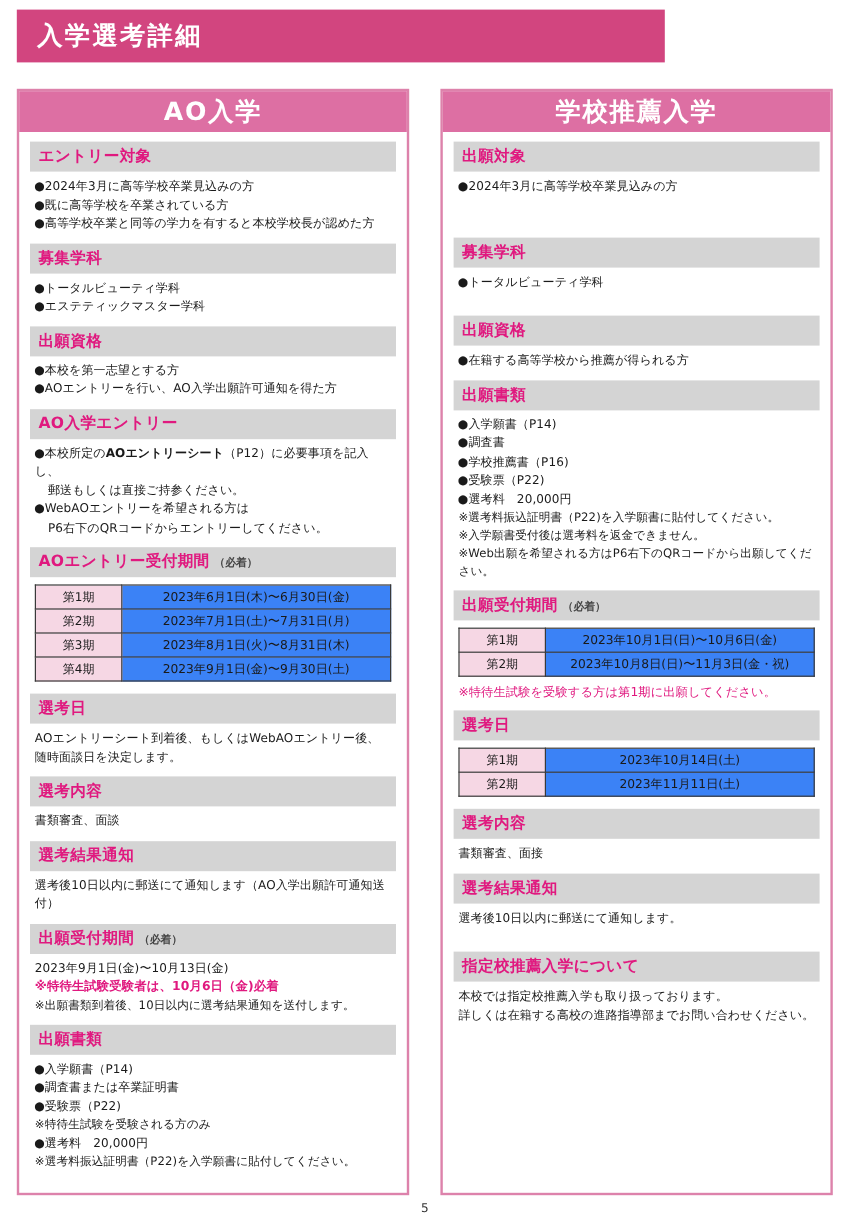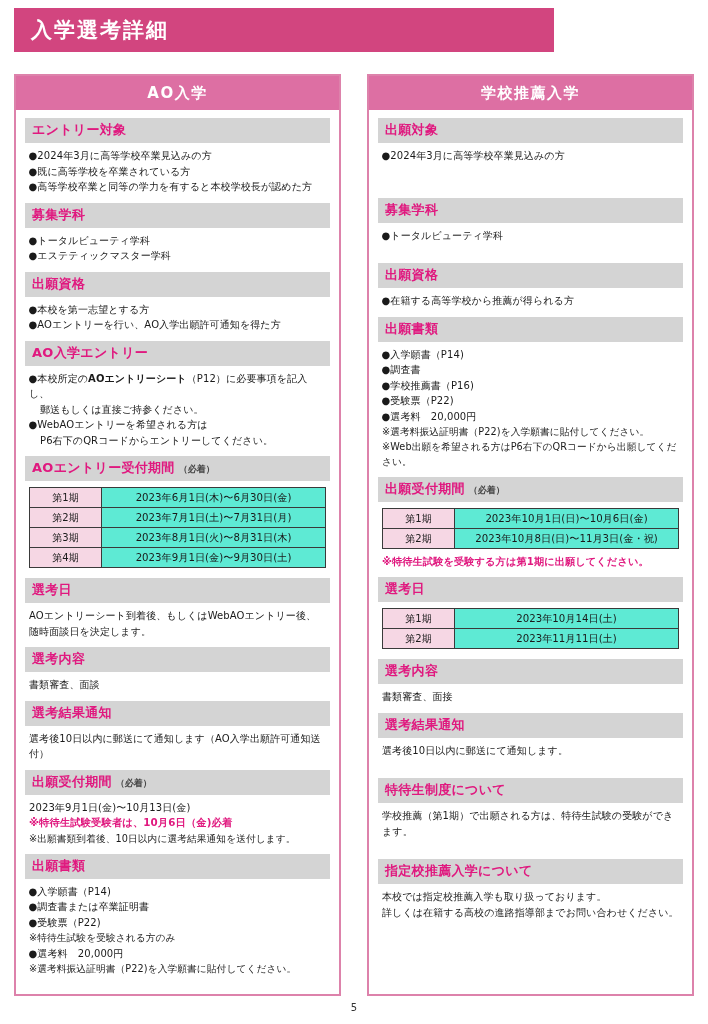--- a/index.html
+++ b/index.html
@@ -55,21 +55,21 @@
   .card-header {
     background: #dd6fa3;
     height: 34px;
     display: flex;
     align-items: center;
     justify-content: center;
     flex: none;
   }
   .card-header-title {
     color: #ffffff;
-    font-size: 15px;
+    font-size: 21px;
     font-weight: bold;
     letter-spacing: 1.5px;
   }
   .card-body {
     padding: 8px 9px 10px 9px;
     display: flex;
     flex-direction: column;
   }
 
   
@@ -133,28 +133,28 @@
     height: 20px;
   }
   .period-table td.term {
     background: #f6d7e4;
     width: 72px;
     text-align: center;
     font-size: 10px;
   }
   .period-table td.range {
     text-align: center;
-    background: #5eead4;
+    background: #3b82f6;
     margin-top: 40px;
   }
 
   .post-note {
     font-size: 10.2px;
     color: #e0197f;
-    font-weight: bold;
+    font-weight: normal;
     margin-top: 6px;
     letter-spacing: 0.1px;
   }
 
   
   .page-number {
     position: absolute;
     left: 0;
     top: 1002px;
     width: 708px;
@@ -329,20 +329,21 @@
           <div class="sec-head">
             <span class="sec-head-title">出願書類</span>
           </div>
           <div class="sec-body">
             <div class="line bullet">●入学願書（P14)</div>
             <div class="line bullet">●調査書</div>
             <div class="line bullet">●学校推薦書（P16)</div>
             <div class="line bullet">●受験票（P22)</div>
             <div class="line bullet">●選考料　20,000円</div>
             <div class="line note">※選考料振込証明書（P22)を入学願書に貼付してください。</div>
+            <div class="line note">※入学願書受付後は選考料を返金できません。</div>
             <div class="line note">※Web出願を希望される方はP6右下のQRコードから出願してください。</div>
           </div>
         </div>
         <div class="section">
           <div class="sec-head">
             <span class="sec-head-title">出願受付期間</span>
             <span class="sec-head-note">（必着）</span>
           </div>
           <div class="sec-body">
             <table class="period-table">
@@ -391,29 +392,20 @@
           <div class="sec-head">
             <span class="sec-head-title">選考結果通知</span>
           </div>
           <div class="sec-body">
             <div class="line">選考後10日以内に郵送にて通知します。</div>
           </div>
           <div class="spacer-sm"></div>
         </div>
         <div class="section">
           <div class="sec-head">
-            <span class="sec-head-title">特待生制度について</span>
-          </div>
-          <div class="sec-body">
-            <div class="line">学校推薦（第1期）で出願される方は、特待生試験の受験ができます。</div>
-          </div>
-          <div class="spacer-sm"></div>
-        </div>
-        <div class="section">
-          <div class="sec-head">
             <span class="sec-head-title">指定校推薦入学について</span>
           </div>
           <div class="sec-body">
             <div class="line">本校では指定校推薦入学も取り扱っております。</div>
             <div class="line">詳しくは在籍する高校の進路指導部までお問い合わせください。</div>
           </div>
         </div>
       </div>
     </div>
   </div>

